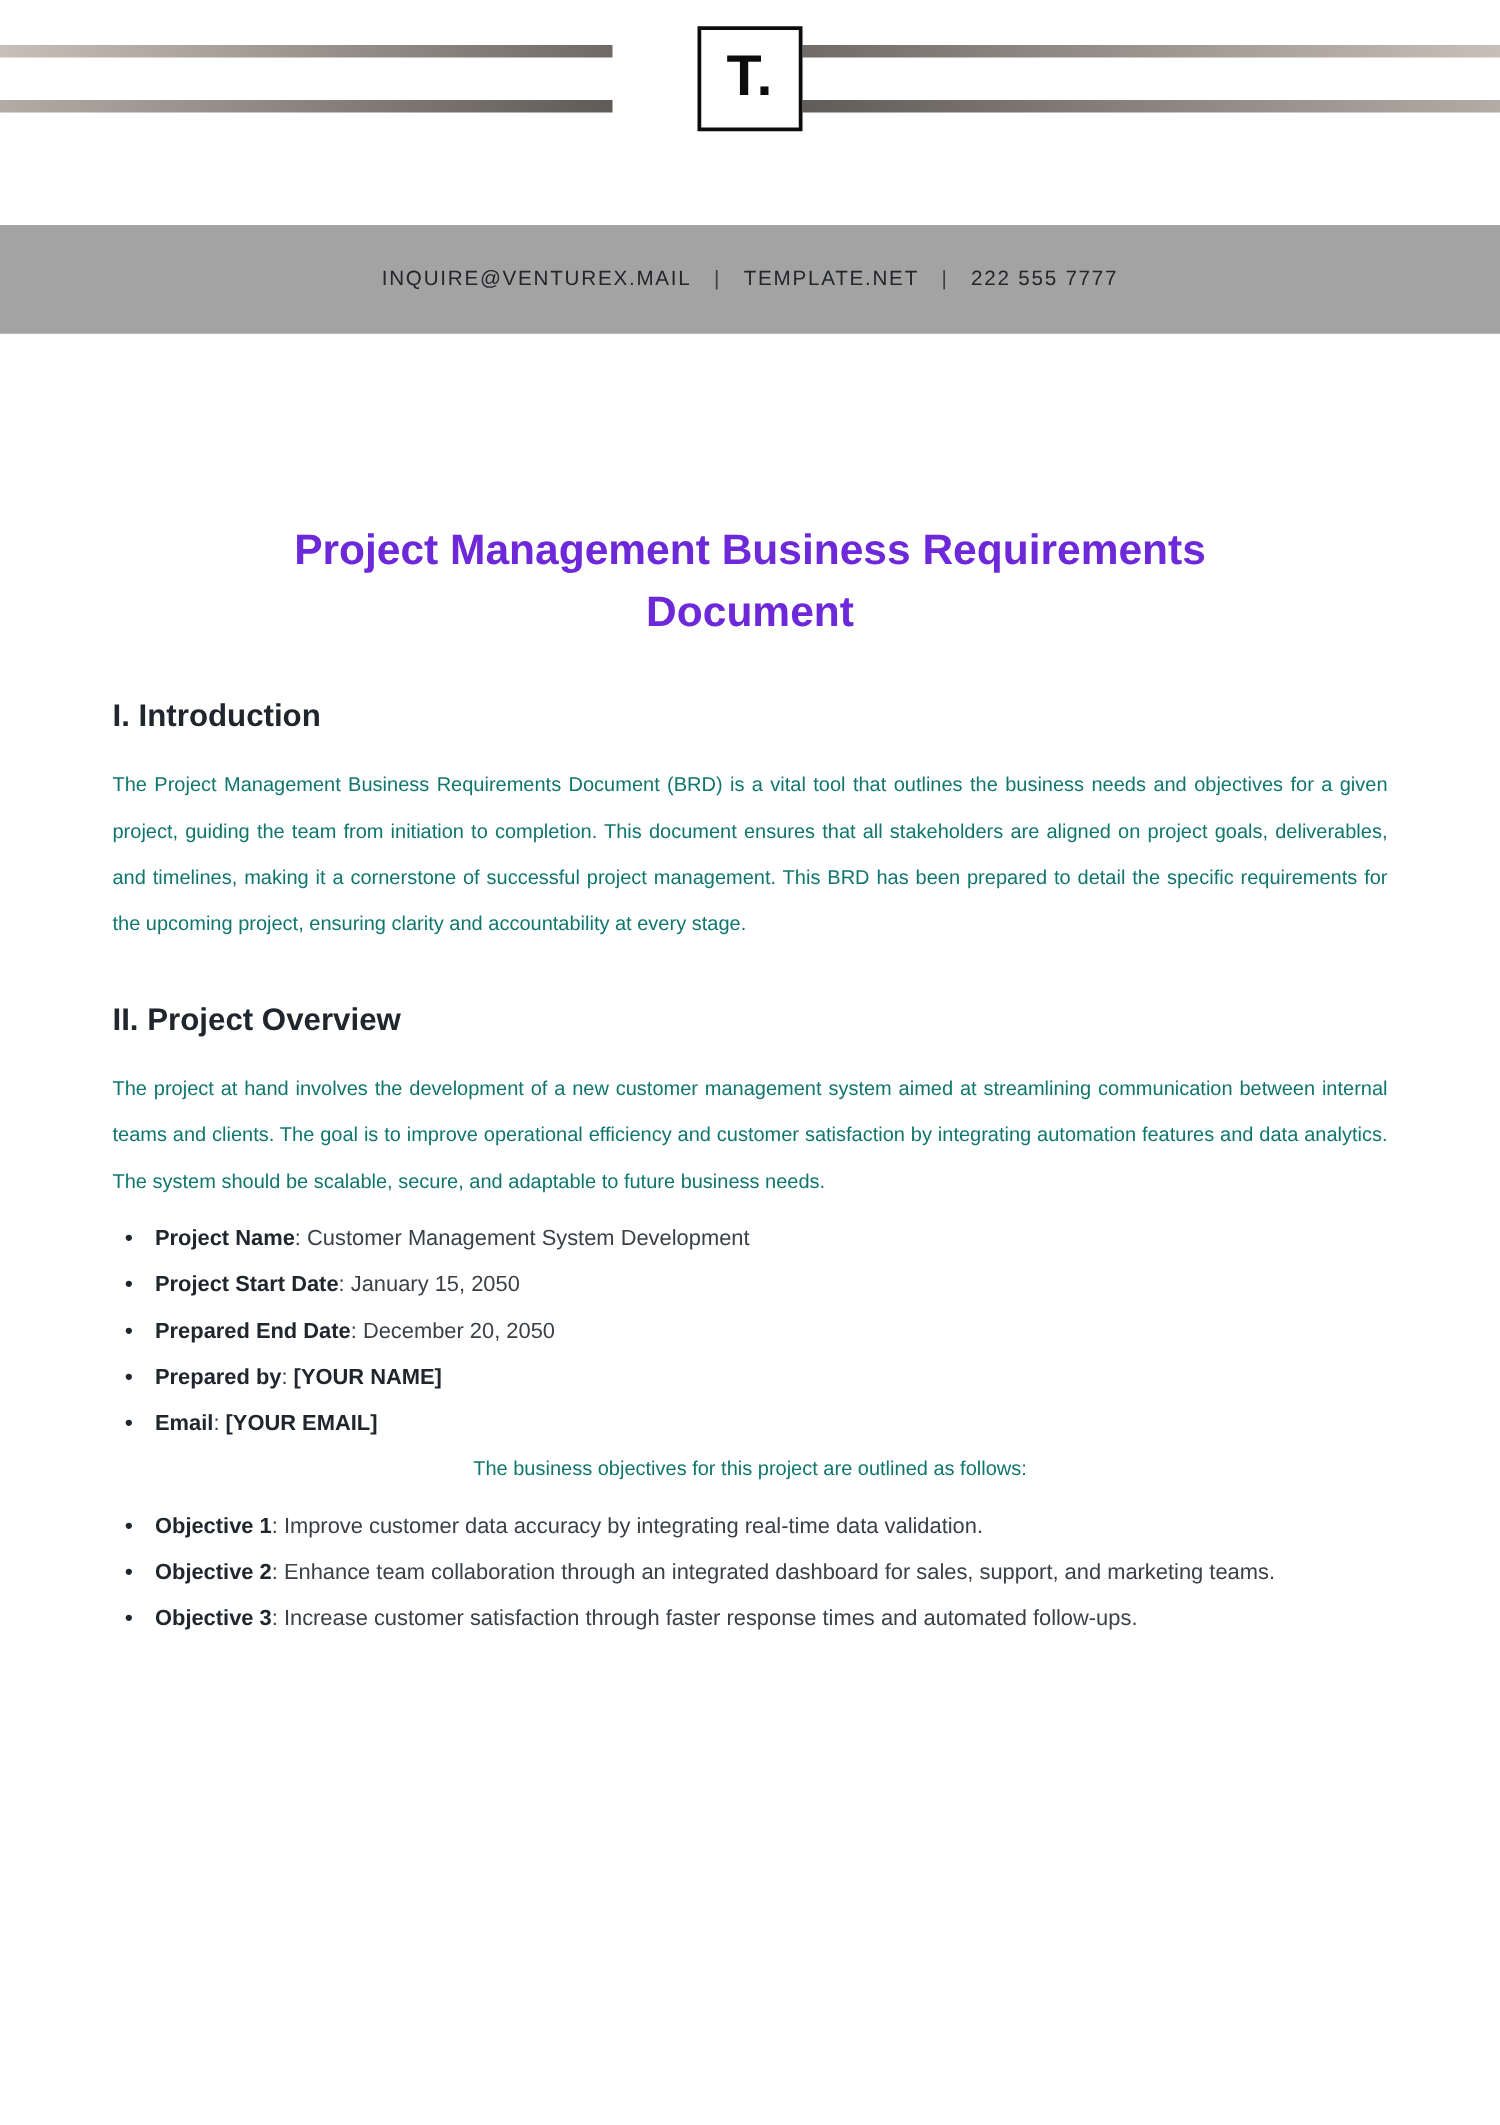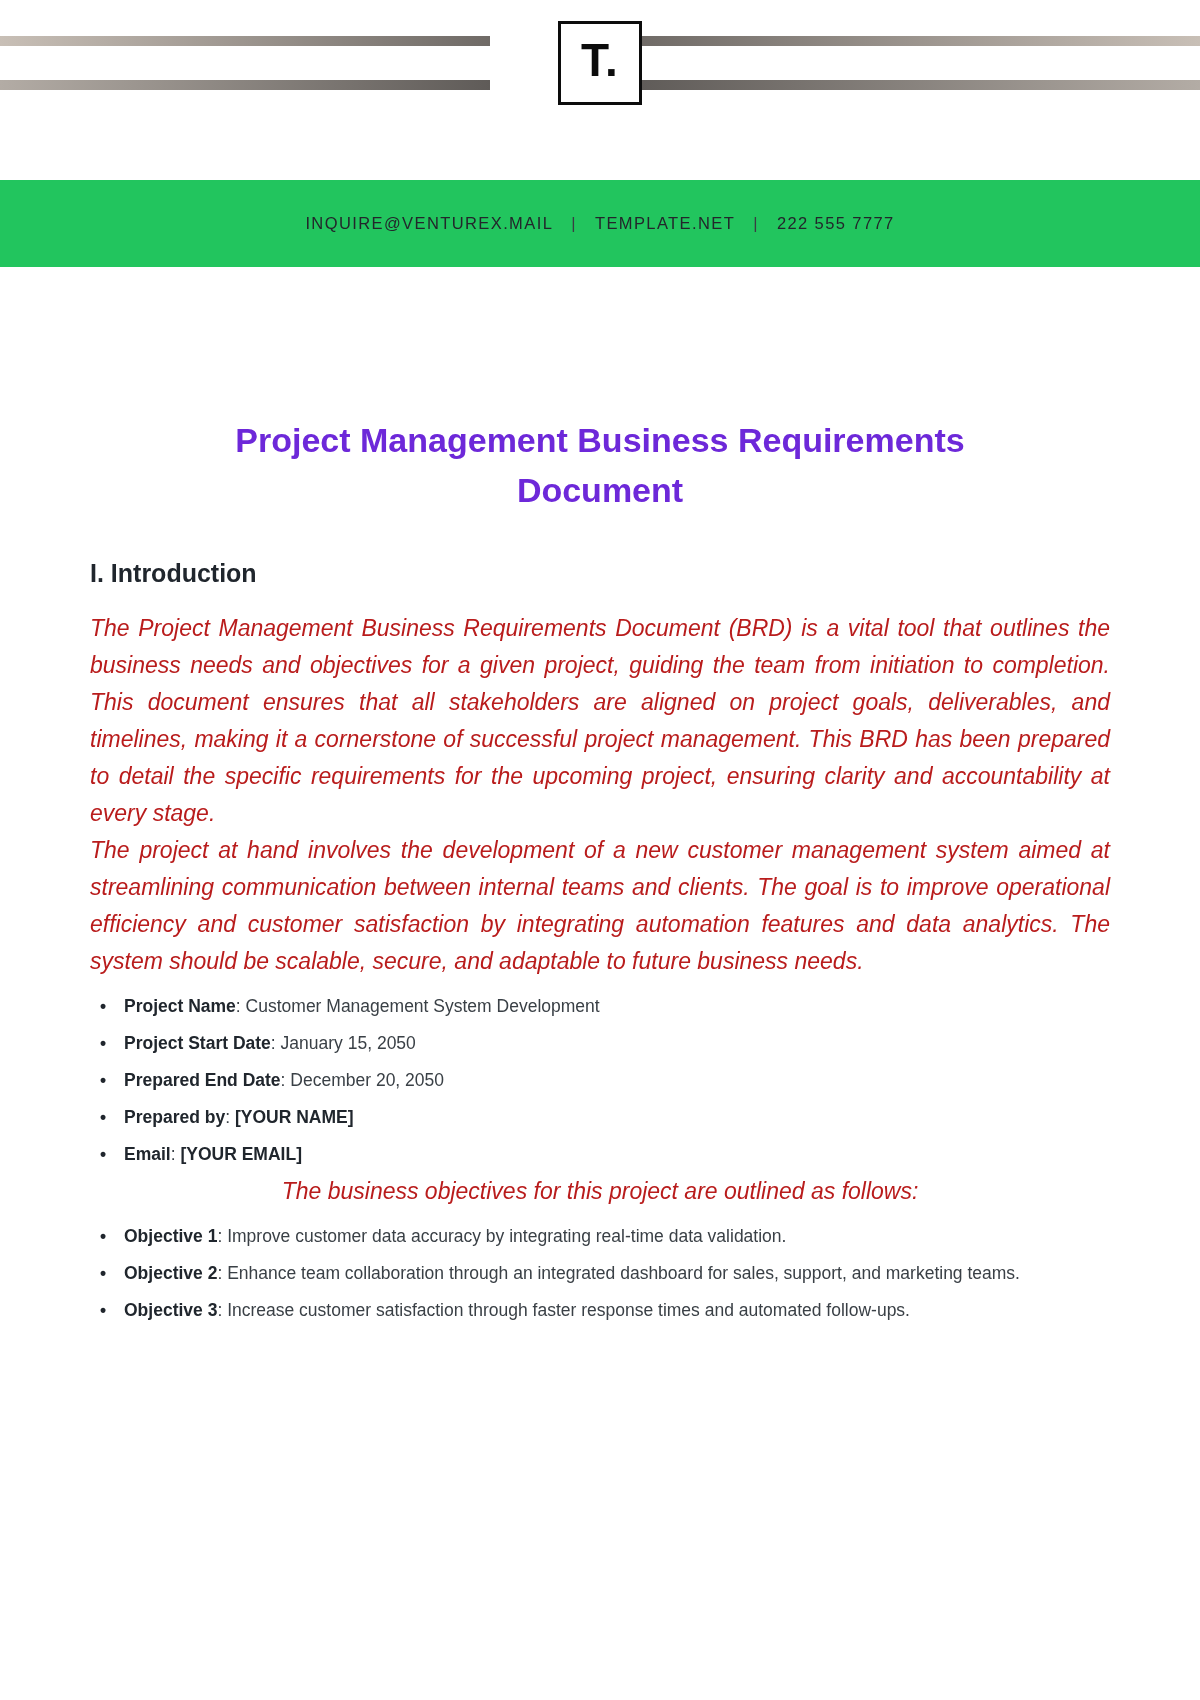--- a/index.html
+++ b/index.html
@@ -28,21 +28,21 @@
     width:84px; height:84px; background:#ffffff;
     border:3px solid #0c0c0c;
     display:flex; align-items:center; justify-content:center;
   }
   .logo-text {
     font-size:46px; font-weight:800; color:#0c0c0c; line-height:1;
     letter-spacing:1px; padding-bottom:6px;
   }
 
   .contact-band {
-    height:87px; background:#22c55e;
+    height:87px; background:#a3a3a3;
     display:flex; align-items:center; justify-content:center;
     font-size:16.5px; letter-spacing:1.4px; color:#23262b;
   }
   .contact-band .sep { margin:0 18px; color:#3a3d42; font-weight:300; }
 
   
   .content { padding:0 90px; }
 
   .doc-title {
     margin:148px auto 0 auto;
@@ -51,24 +51,23 @@
     font-size:34px; line-height:50px; font-weight:700;
     color:#6d28d9;
   }
 
   h2.section-heading {
     margin:44px 0 22px 0;
     font-size:25px; font-weight:700; color:#20262d;
   }
 
   p.para {
-    font-size:23px; line-height:37px;
+    font-size:16px; line-height:37px;
     text-align:justify;
-    color:#b91c1c;
-    font-style:italic;
+    color:#0f766e;
   }
   p.lead { text-align:center; }
 
   ul.bullets { list-style:none; margin-top:8px; }
   ul.bullets li {
     position:relative;
     padding-left:24px; margin-left:10px;
     font-size:17.5px; line-height:37px;
     text-align:justify;
     color:#3a4046;
@@ -101,20 +100,21 @@
   <span>222 555 7777</span>
 </div>
 
 <div class="content">
 
   <h1 class="doc-title">Project Management Business Requirements Document</h1>
 
   <h2 class="section-heading">I. Introduction</h2>
   <p class="para">The Project Management Business Requirements Document (BRD) is a vital tool that outlines the business needs and objectives for a given project, guiding the team from initiation to completion. This document ensures that all stakeholders are aligned on project goals, deliverables, and timelines, making it a cornerstone of successful project management. This BRD has been prepared to detail the specific requirements for the upcoming project, ensuring clarity and accountability at every stage.</p>
 
+  <h2 class="section-heading">II. Project Overview</h2>
   <p class="para">The project at hand involves the development of a new customer management system aimed at streamlining communication between internal teams and clients. The goal is to improve operational efficiency and customer satisfaction by integrating automation features and data analytics. The system should be scalable, secure, and adaptable to future business needs.</p>
 
   <ul class="bullets">
     <li>
       <span class="b">Project Name</span><span>: </span><span>Customer Management System Development</span>
     </li>
     <li>
       <span class="b">Project Start Date</span><span>: </span><span>January 15, 2050</span>
     </li>
     <li>

